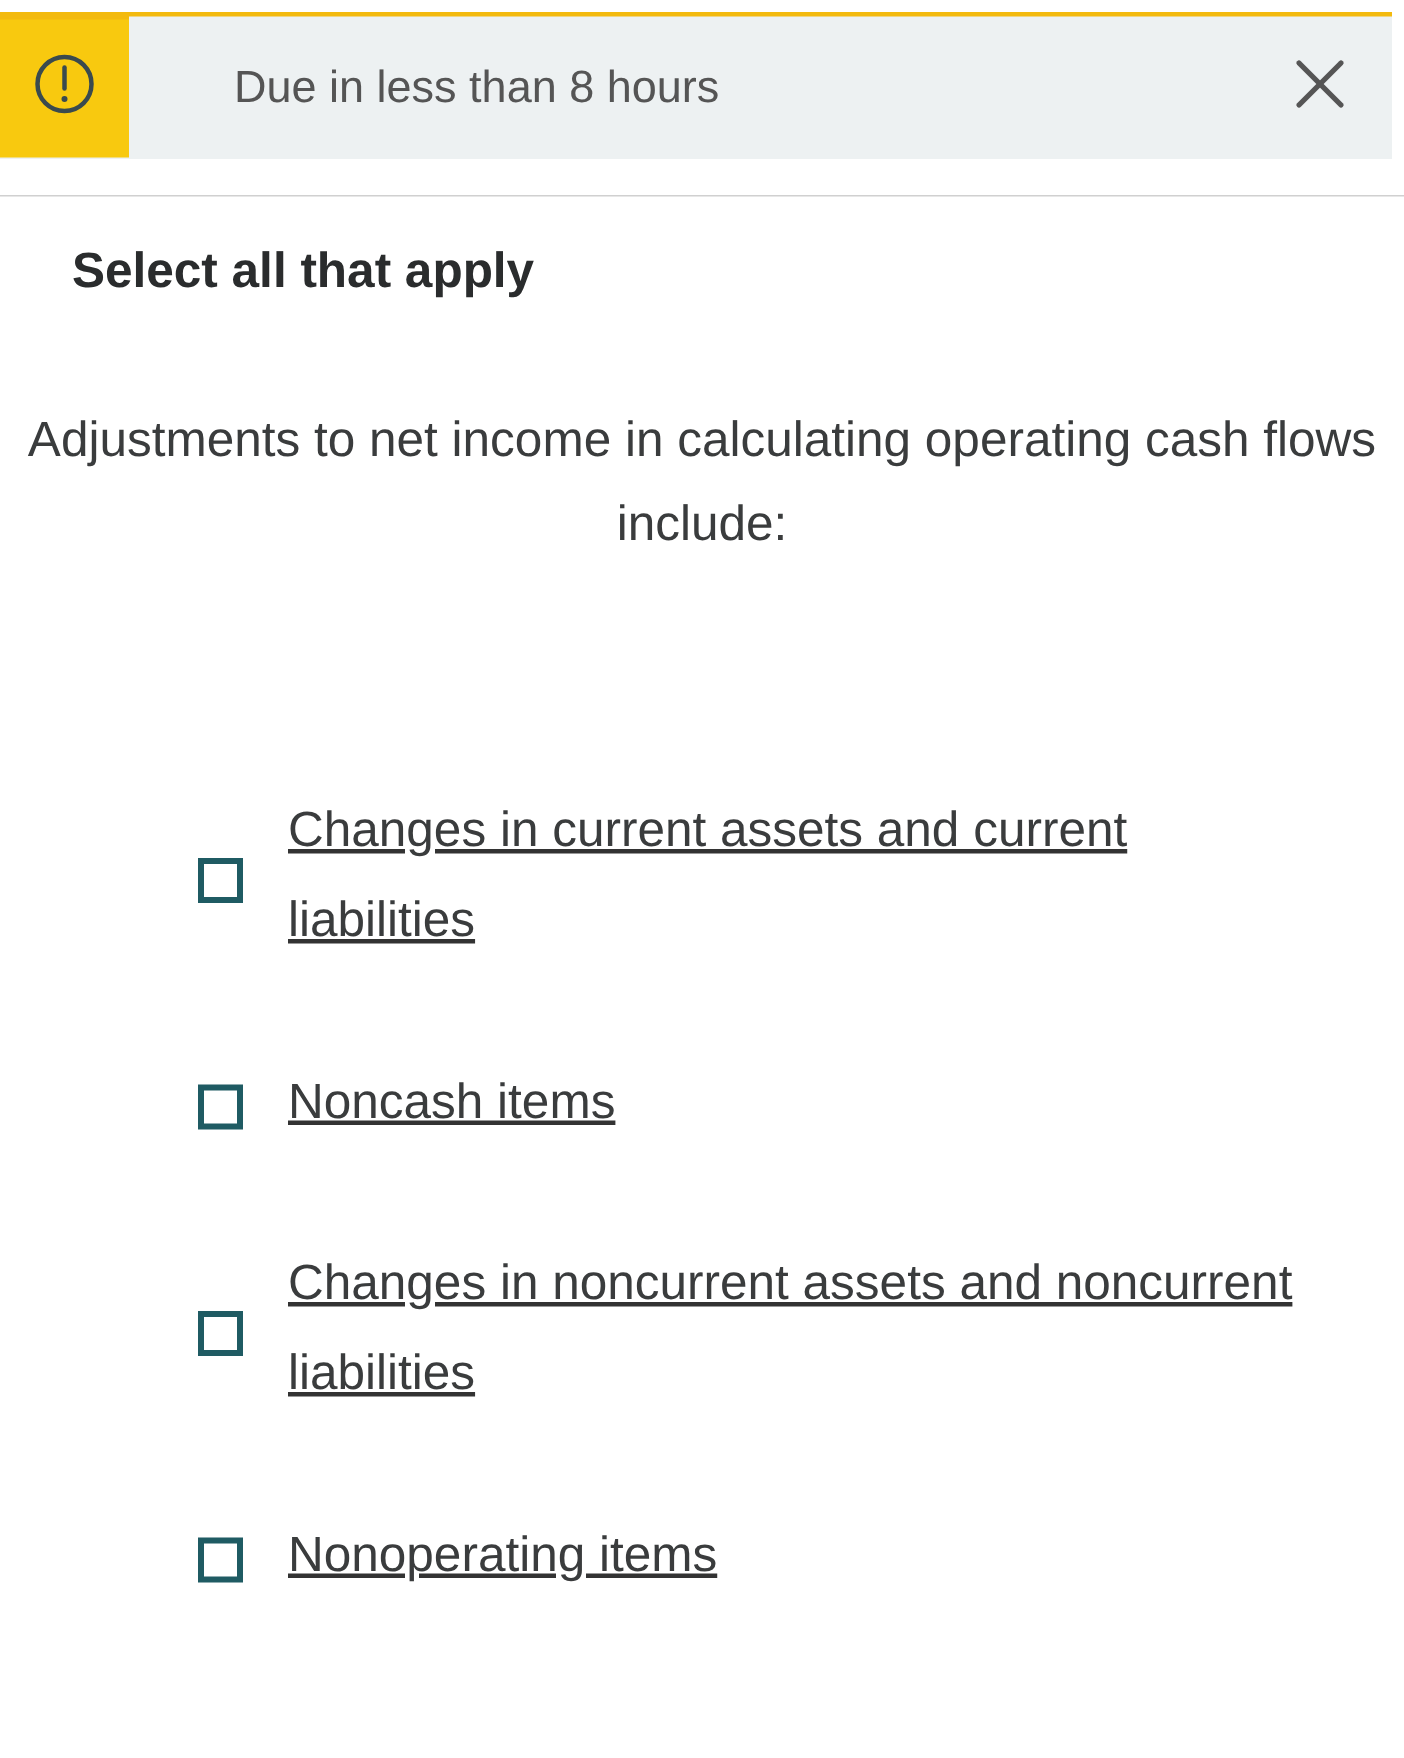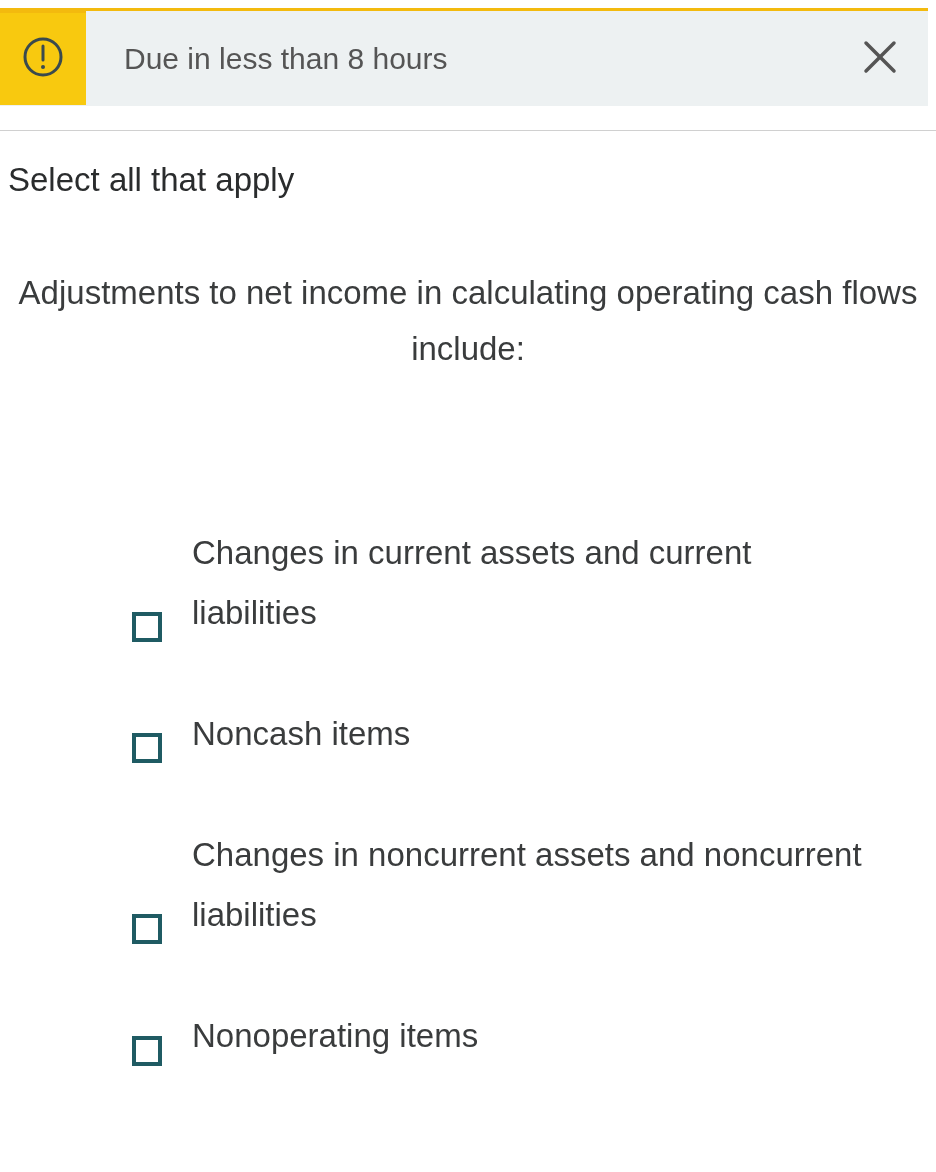--- a/index.html
+++ b/index.html
@@ -35,20 +35,21 @@
     .alert-icon-box svg {
       width: 42px;
       height: 42px;
     }
     .alert-text {
       flex: 1;
       font-size: 30px;
       color: #555;
       padding-left: 38px;
       font-weight: 400;
+      margin-left: 32px;
     }
     .alert-close {
       width: 60px;
       height: 60px;
       display: flex;
       align-items: center;
       justify-content: center;
       cursor: pointer;
       margin-right: 18px;
     }
@@ -87,42 +88,44 @@
       justify-content: center;
       cursor: pointer;
       margin-top: -24px;
     }
     .speaker-button svg {
       width: 44px;
       height: 44px;
     }
     .instruction {
       font-size: 33px;
-      font-weight: 400;
+      font-weight: 700;
       color: #2a2c2d;
       margin-top: 30px;
+      margin-left: 40px;
     }
     .question-text {
       font-size: 33px;
       color: #3a3c3d;
       font-weight: 400;
       margin-top: 66px;
       line-height: 1.7;
       text-align: center;
     }
     .options {
       margin-top: 146px;
       padding-left: 124px;
       padding-right: 60px;
     }
     .option-row {
       display: flex;
-      align-items: flex-end;
+      align-items: center;
       margin-bottom: 62px;
       cursor: pointer;
+      text-decoration: underline;
     }
     .checkbox {
       width: 30px;
       height: 30px;
       border: 4px solid #1f5b63;
       flex-shrink: 0;
       margin-top: 8px;
       margin-right: 30px;
     }
     .option-label {

